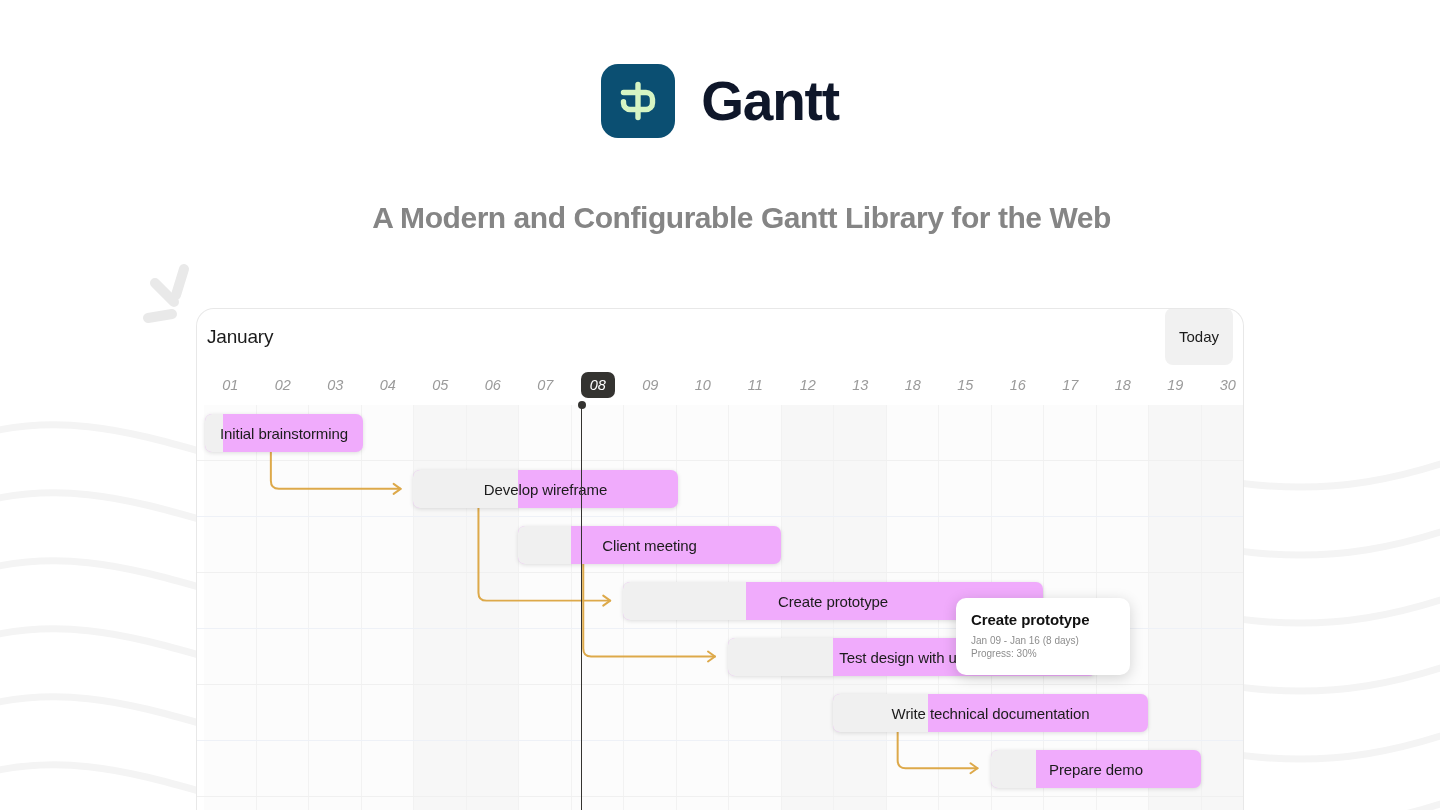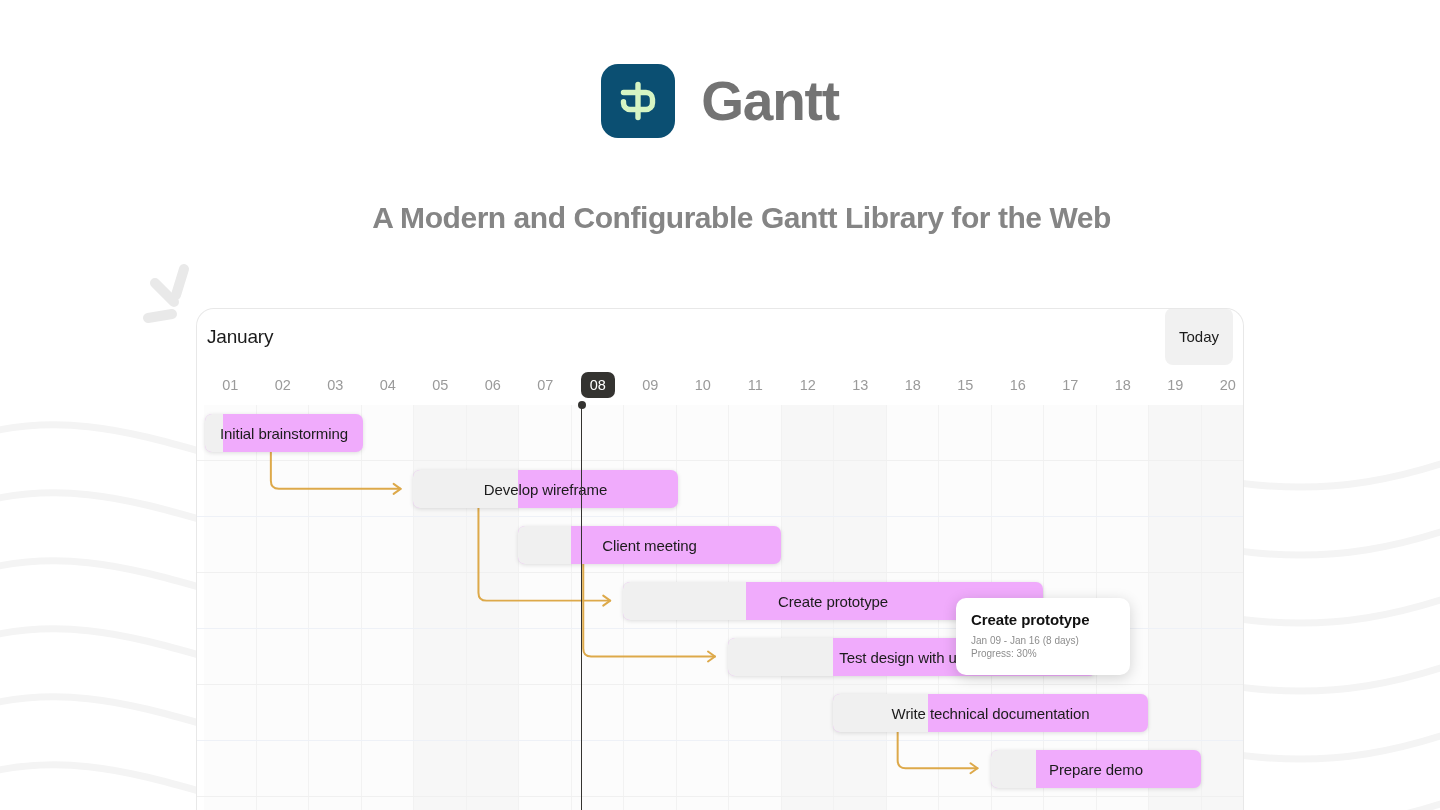--- a/index.html
+++ b/index.html
@@ -48,21 +48,21 @@
     background: #0b4f72;
     display: flex;
     align-items: center;
     justify-content: center;
     flex: none;
   }
 
   .brand-name {
     font-size: 55px;
     font-weight: bold;
-    color: #737373;
+    color: #0f172a;
     letter-spacing: -1.2px;
     line-height: 1;
   }
 
   .tagline {
     margin-top: 63px;
     font-size: 30px;
     font-weight: bold;
     color: #858585;
     letter-spacing: -0.45px;
@@ -139,20 +139,21 @@
     color: #9a9a9a;
   }
 
   .day-cell .pill {
     display: inline-flex;
     align-items: center;
     justify-content: center;
     min-width: 34px;
     height: 26px;
     border-radius: 7px;
+    font-style: italic;
   }
 
   .day-cell.today .pill {
     background: #343330;
     color: #ffffff;
   }
 
   
   .grid-body {
     position: relative;
@@ -371,21 +372,21 @@
       <div class="day-cell">
         <span class="pill">17</span>
       </div>
       <div class="day-cell">
         <span class="pill">18</span>
       </div>
       <div class="day-cell">
         <span class="pill">19</span>
       </div>
       <div class="day-cell">
-        <span class="pill">20</span>
+        <span class="pill">30</span>
       </div>
     </div>
 
   <div class="grid-body" id="grid-body">
     <div class="col-layer" id="col-layer">
         <div class="gcol dim" style="left: 7px;"></div>
         <div class="gcol dim" style="left: 59.5px;"></div>
         <div class="gcol dim" style="left: 112px;"></div>
         <div class="gcol dim" style="left: 164.5px;"></div>
         <div class="gcol weekend" style="left: 217px;"></div>

